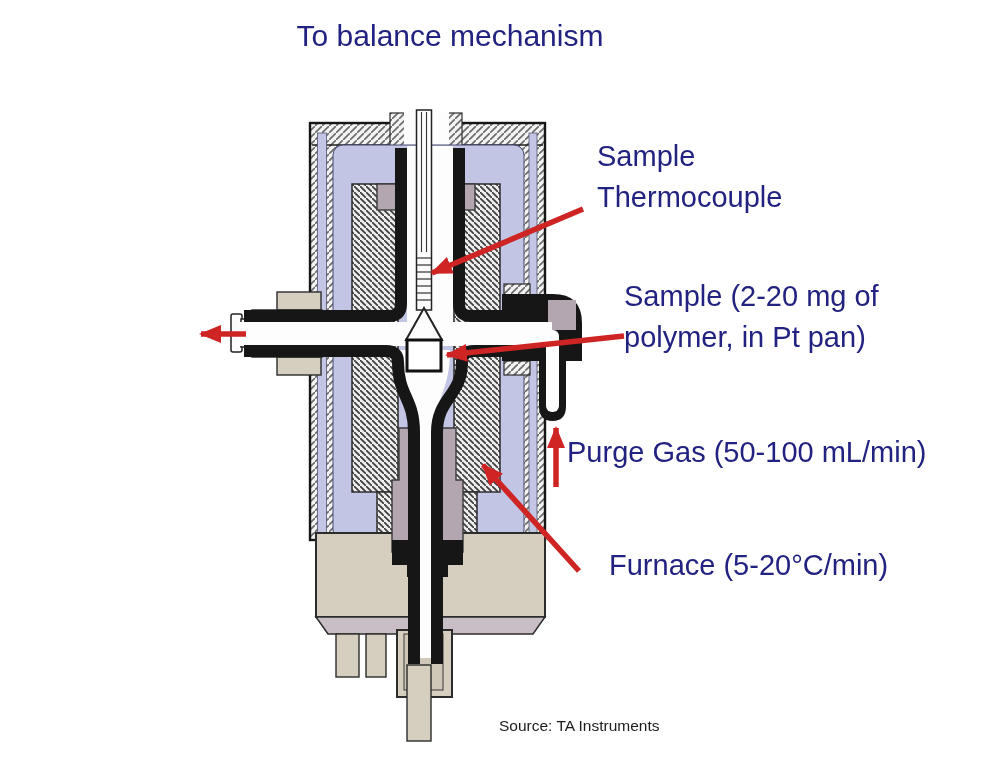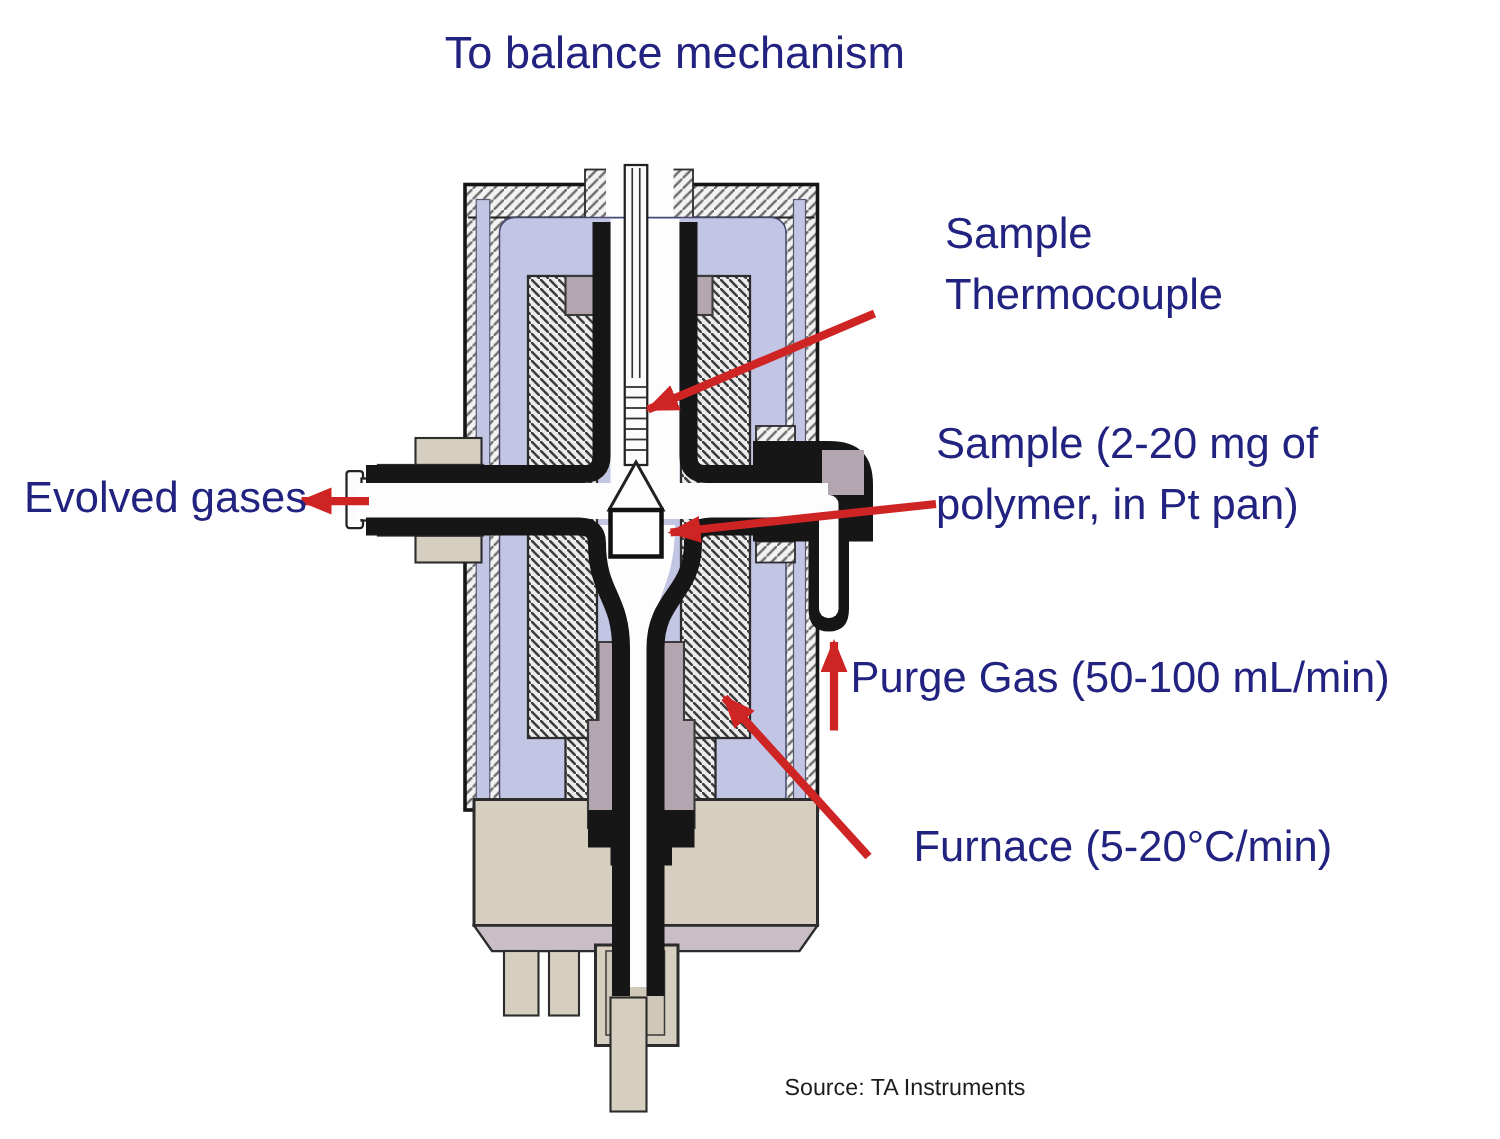--- a/index.html
+++ b/index.html
@@ -158,26 +158,25 @@
       <line class="arrowline" x1="583" y1="209" x2="432" y2="273" marker-end="url(#ah)"></line>
       <line class="arrowline" x1="624" y1="336" x2="447" y2="355" marker-end="url(#ah)"></line>
       <line class="arrowline" x1="246" y1="334" x2="201" y2="334" marker-end="url(#ah)"></line>
       <line class="arrowline" x1="556" y1="487" x2="556" y2="428" marker-end="url(#ah)"></line>
       <line class="arrowline" x1="579" y1="571" x2="483" y2="465" marker-end="url(#ah)"></line>
     </g>
   </svg>
 
   <div class="lbl title" style="left:250px;top:15px;width:400px;">To balance mechanism</div>
 
-  <div class="lbl" style="left:597px;top:136px;margin-left:33px;">Sample
+  <div class="lbl" style="left:597px;top:136px;">Sample
 Thermocouple</div>
 
   <div class="lbl" style="left:624px;top:276px;">Sample (2-20 mg of
 polymer, in Pt pan)</div>
 
-  <div class="lbl" style="left:16px;top:312px;">Evolved gases</div>
 
   <div class="lbl" style="left:567px;top:432px;">Purge Gas (50-100 mL/min)</div>
 
   <div class="lbl" style="left:581px;top:545px;margin-left:28px;">Furnace (5-20°C/min)</div>
 
-  <div class="src" style="left:499px;top:717px;margin-left:24px;">Source: TA Instruments</div>
+  <div class="src" style="left:499px;top:717px;">Source: TA Instruments</div>
 </div>
 
 </body></html>

